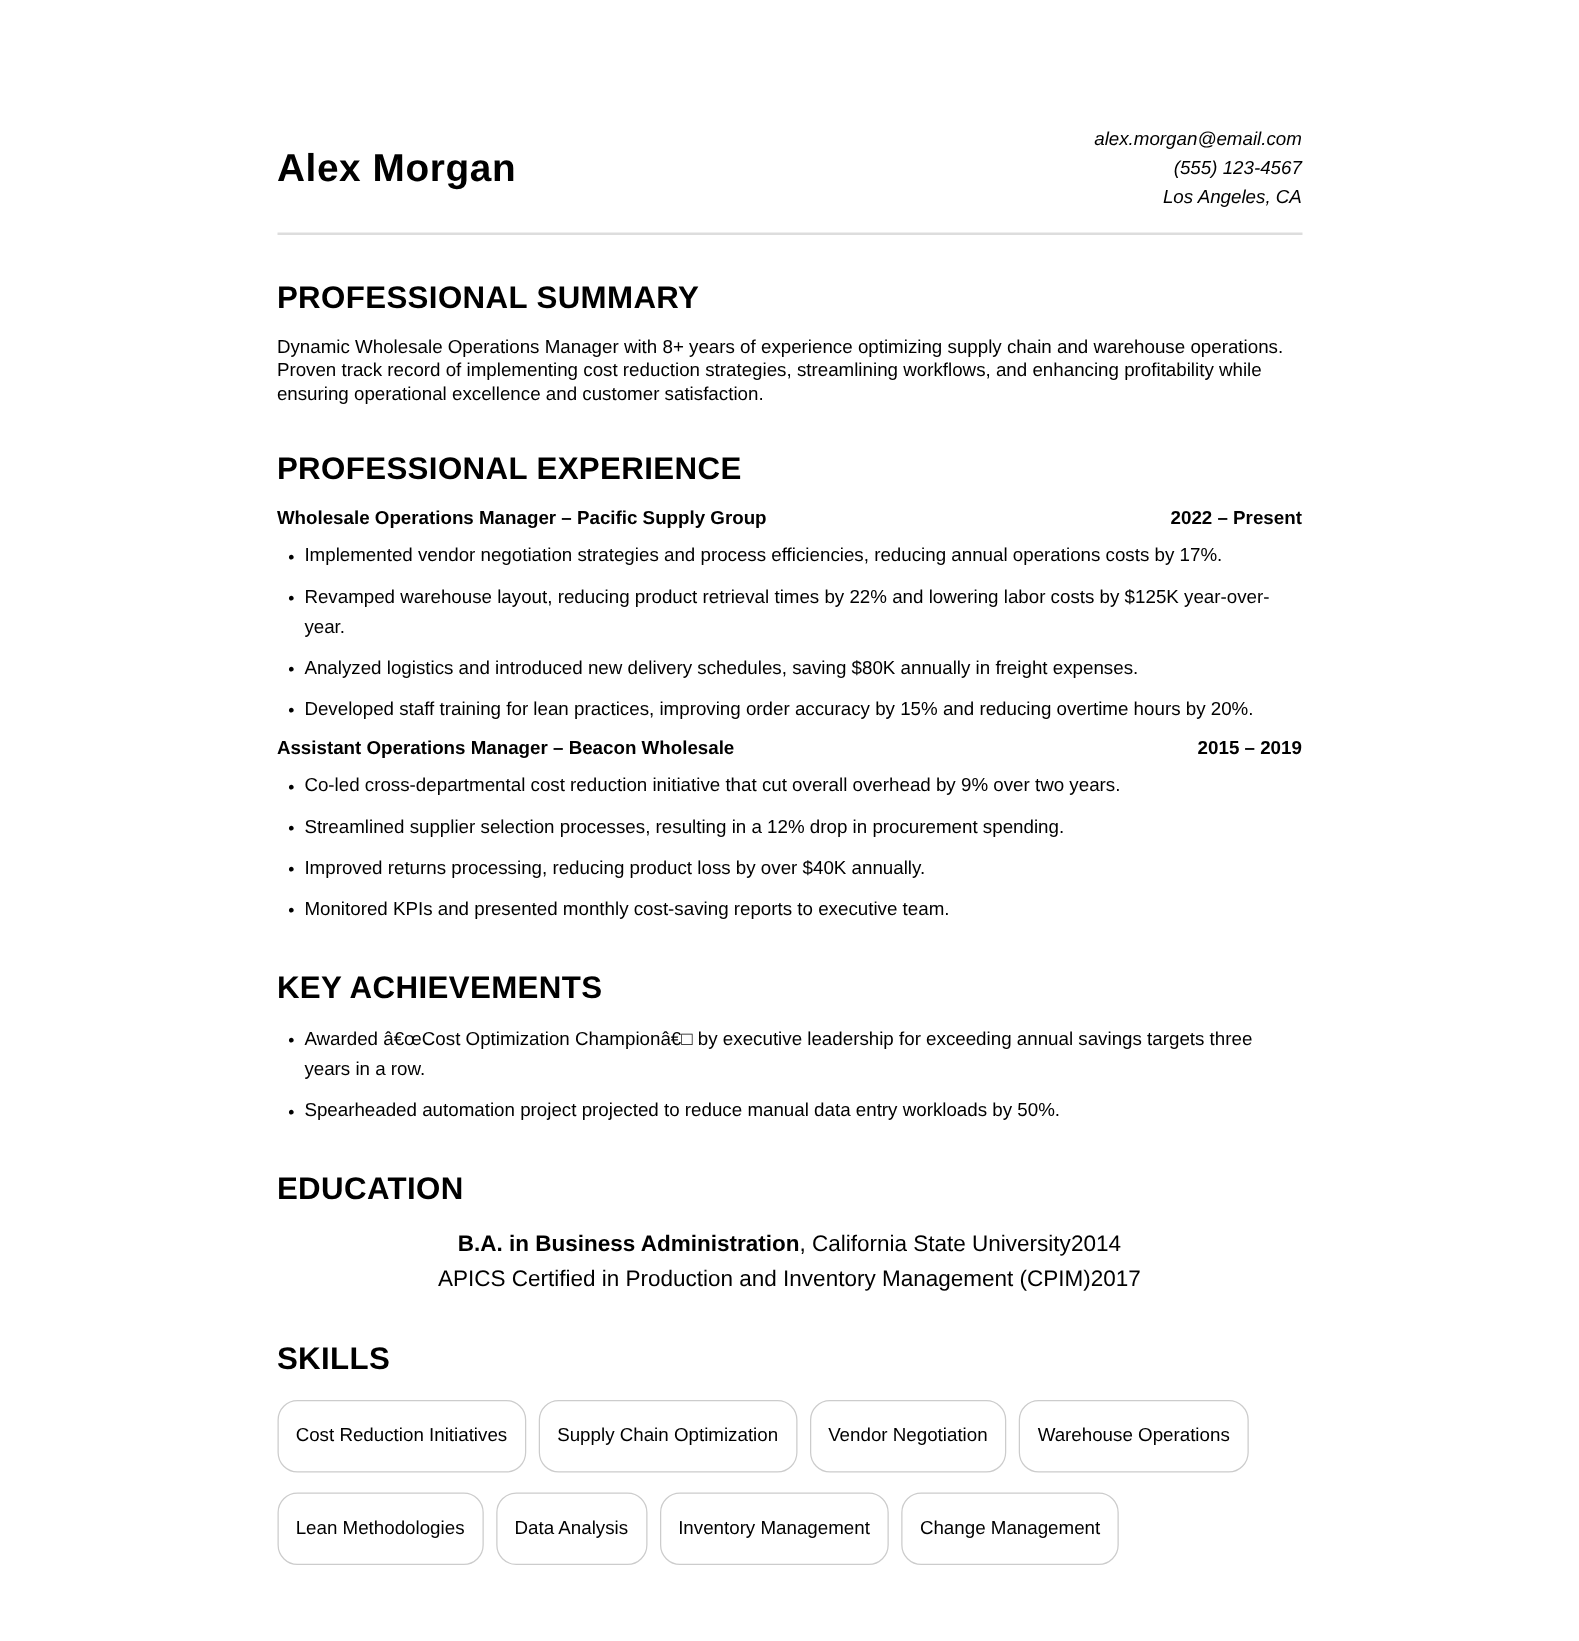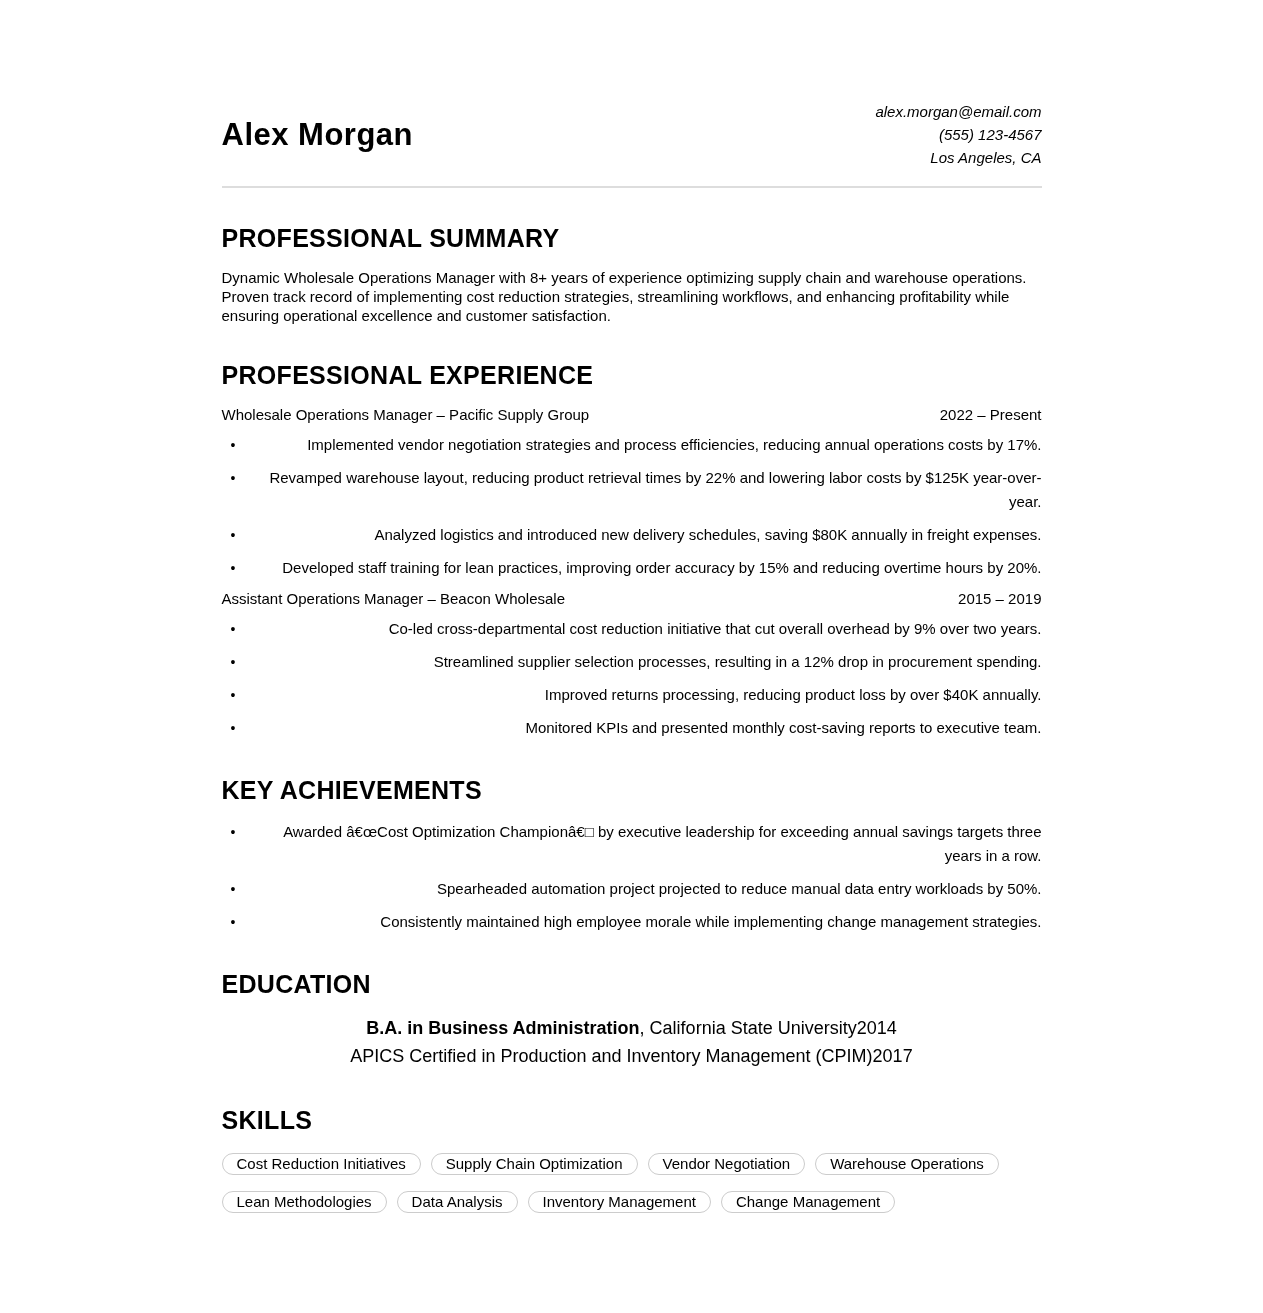--- a/index.html
+++ b/index.html
@@ -59,30 +59,29 @@
     line-height: 19px;
     margin: 0;
   }
 
   
   .job + .job { margin-top: 6px; }
   .job-head {
     display: flex;
     justify-content: space-between;
     font-size: 15px;
-    font-weight: normal;
+    font-weight: bold;
     line-height: 19px;
     margin: 0 0 9px 0;
   }
   ul.bullets {
     list-style: none;
     margin: 0;
     padding: 0 0 0 22px;
     font-size: 15px;
-    text-align: right;
   }
   ul.bullets li {
     position: relative;
     line-height: 24px;
     margin-bottom: 9px;
   }
   ul.bullets li::before {
     content: "\2022";
     position: absolute;
     left: -13px;
@@ -103,21 +102,21 @@
   .pills {
     display: flex;
     flex-wrap: wrap;
     gap: 16px 10px;
     margin-top: 18px;
   }
   .pill {
     display: inline-block;
     border: 1px solid #cccccc;
     border-radius: 16px;
-    padding: 1px 14px;
+    padding: 19px 14px;
     font-size: 15px;
     line-height: 18px;
     background: #ffffff;
     white-space: nowrap;
   }
 </style>
 </head>
 <body>
 
 <div class="viewport">
@@ -167,21 +166,20 @@
           <li>Monitored KPIs and presented monthly cost-saving reports to executive team.</li>
         </ul>
       </div>
     </section>
 
     <section>
       <h2 class="section-title">KEY ACHIEVEMENTS</h2>
       <ul class="bullets">
         <li>Awarded â€œCost Optimization Championâ€□ by executive leadership for exceeding annual savings targets three years in a row.</li>
         <li>Spearheaded automation project projected to reduce manual data entry workloads by 50%.</li>
-        <li>Consistently maintained high employee morale while implementing change management strategies.</li>
       </ul>
     </section>
 
     <section>
       <h2 class="section-title">EDUCATION</h2>
       <div class="edu-row">
         <div>
           <span class="edu-degree">B.A. in Business Administration</span><span>, California State University</span>
         </div>
         <span class="edu-year">2014</span>

